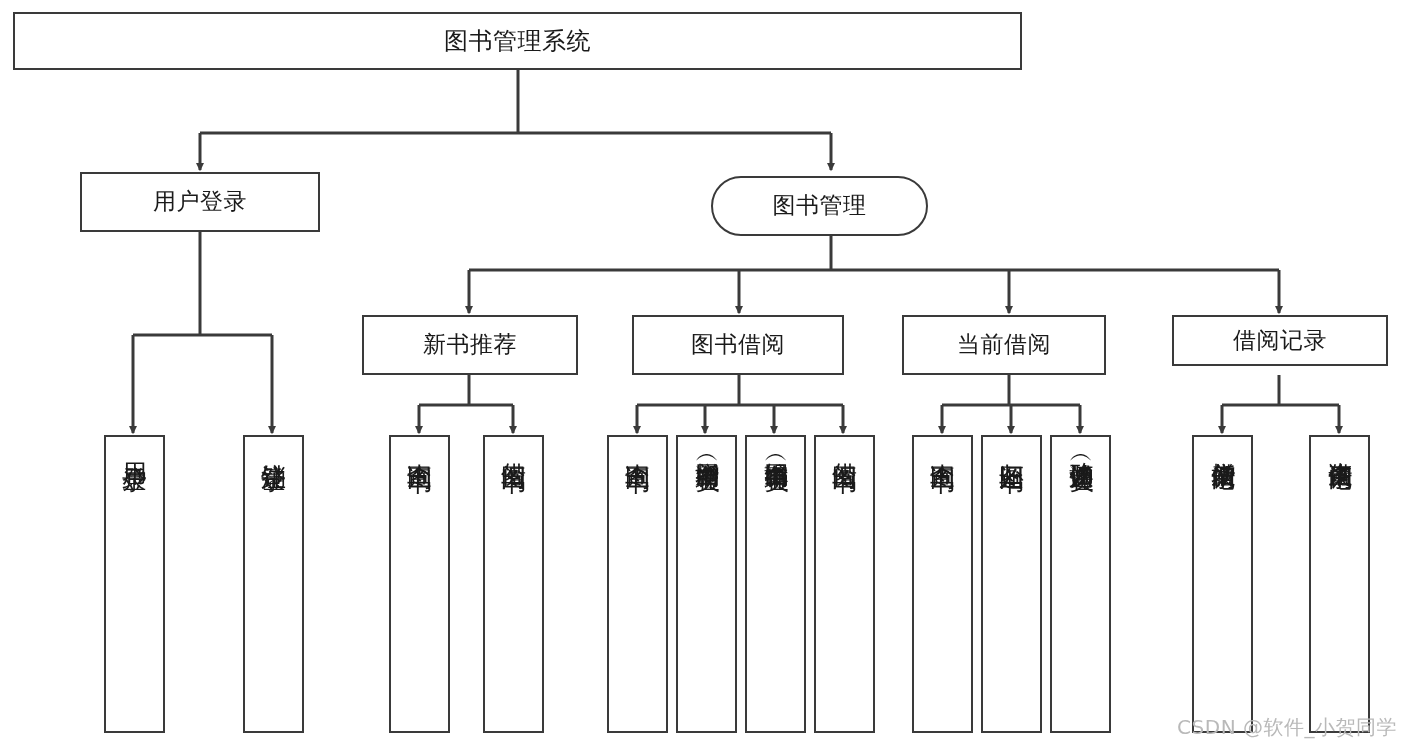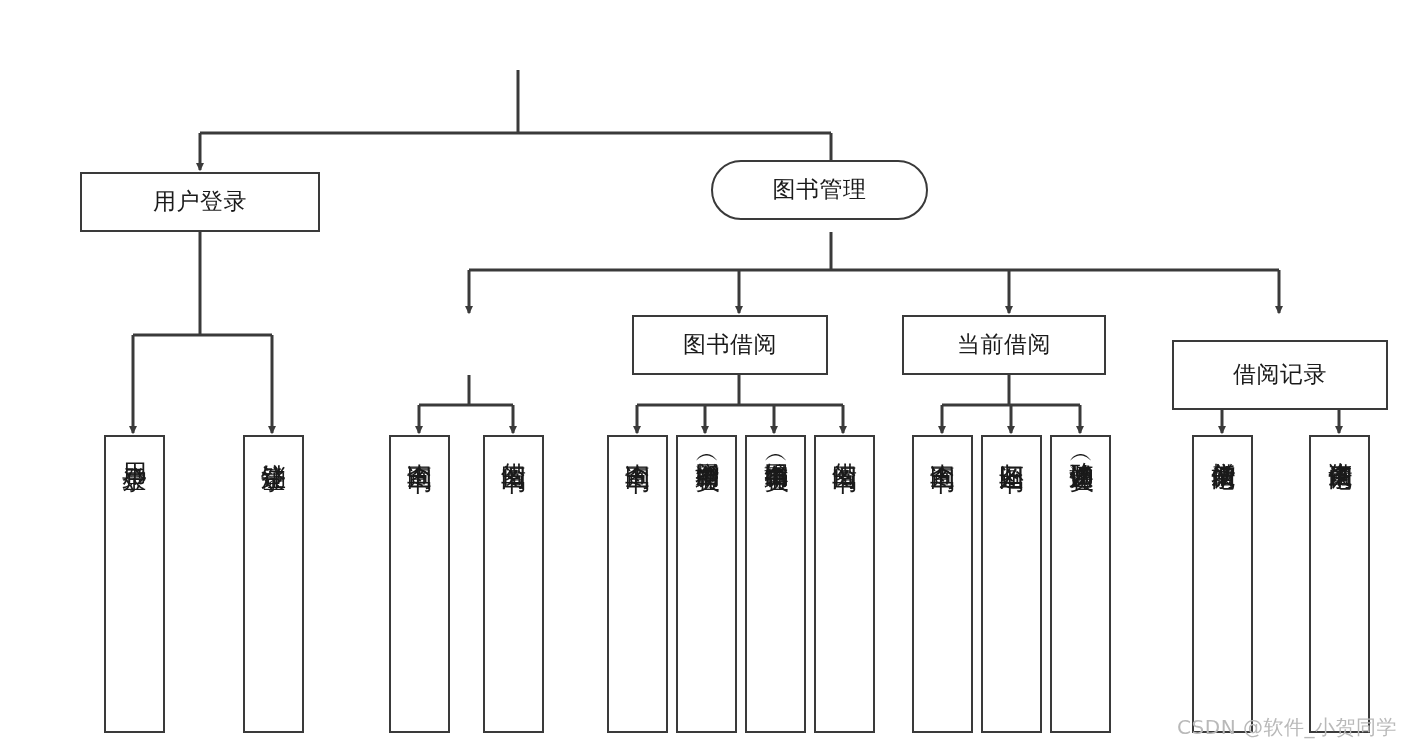--- a/index.html
+++ b/index.html
@@ -125,35 +125,41 @@
       <path d="M1011,405 L1011,433" marker-end="url(#arrowhead)"></path>
       <path d="M1080,405 L1080,433" marker-end="url(#arrowhead)"></path>
 
       <path d="M1279,375 L1279,405"></path>
       <path d="M1222,405 L1339,405"></path>
       <path d="M1222,405 L1222,433" marker-end="url(#arrowhead)"></path>
       <path d="M1339,405 L1339,433" marker-end="url(#arrowhead)"></path>
     </g>
   </svg>
 
+  <div class="node horizontal root" style="left:13px; top:12px; width:1009px; height:58px;">
+    <span class="node-label">图书管理系统</span>
+  </div>
 
   <div class="node horizontal" style="left:80px; top:172px; width:240px; height:60px;">
     <span class="node-label">用户登录</span>
   </div>
-  <div class="node horizontal" style="left:711px; top:160px; width:217px; height:60px;border-radius:30px;">
+  <div class="node horizontal" style="left:711px; top:176px; width:217px; height:60px;border-radius:30px;">
     <span class="node-label">图书管理</span>
   </div>
 
-  <div class="node horizontal" style="left:632px; top:315px; width:196px; height:60px;">
+  <div class="node horizontal" style="left:362px; top:315px; width:216px; height:60px;">
+    <span class="node-label">新书推荐</span>
+  </div>
+  <div class="node horizontal" style="left:632px; top:315px; width:212px; height:60px;">
     <span class="node-label">图书借阅</span>
   </div>
   <div class="node horizontal" style="left:902px; top:315px; width:204px; height:60px;">
     <span class="node-label">当前借阅</span>
   </div>
-  <div class="node horizontal" style="left:1172px; top:315px; width:216px; height:70px;margin-top:25px;">
+  <div class="node horizontal" style="left:1172px; top:315px; width:216px; height:51px;">
     <span class="node-label">借阅记录</span>
   </div>
 
   <div class="node vertical" style="left:104px; top:435px; width:61px; height:298px;">
     <span class="node-label">用户登录</span>
   </div>
   <div class="node vertical" style="left:243px; top:435px; width:61px; height:298px;">
     <span class="node-label">注销登录</span>
   </div>
 

